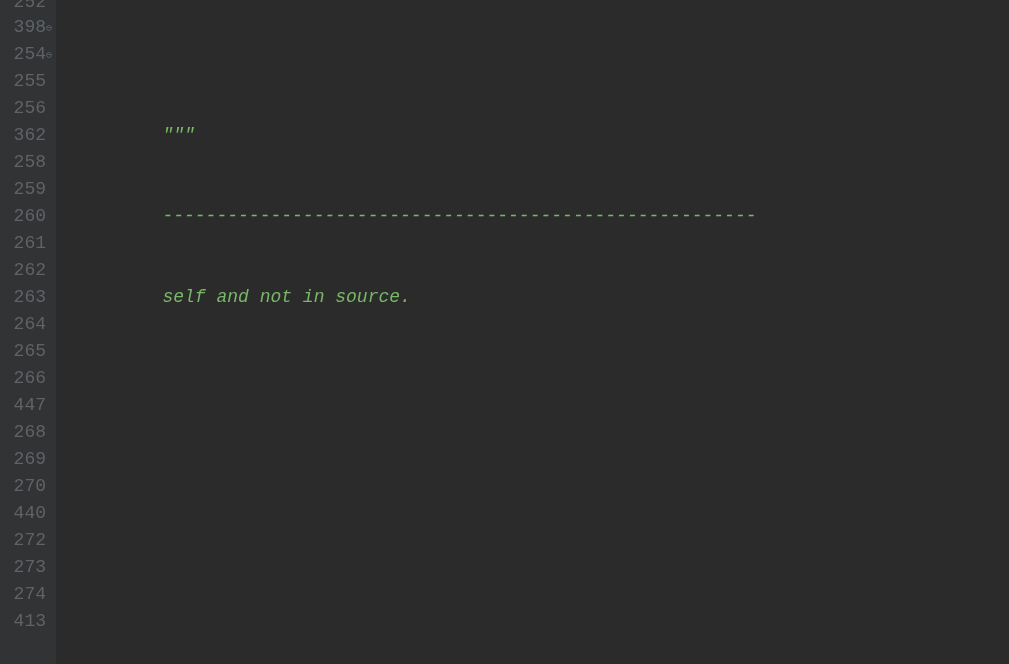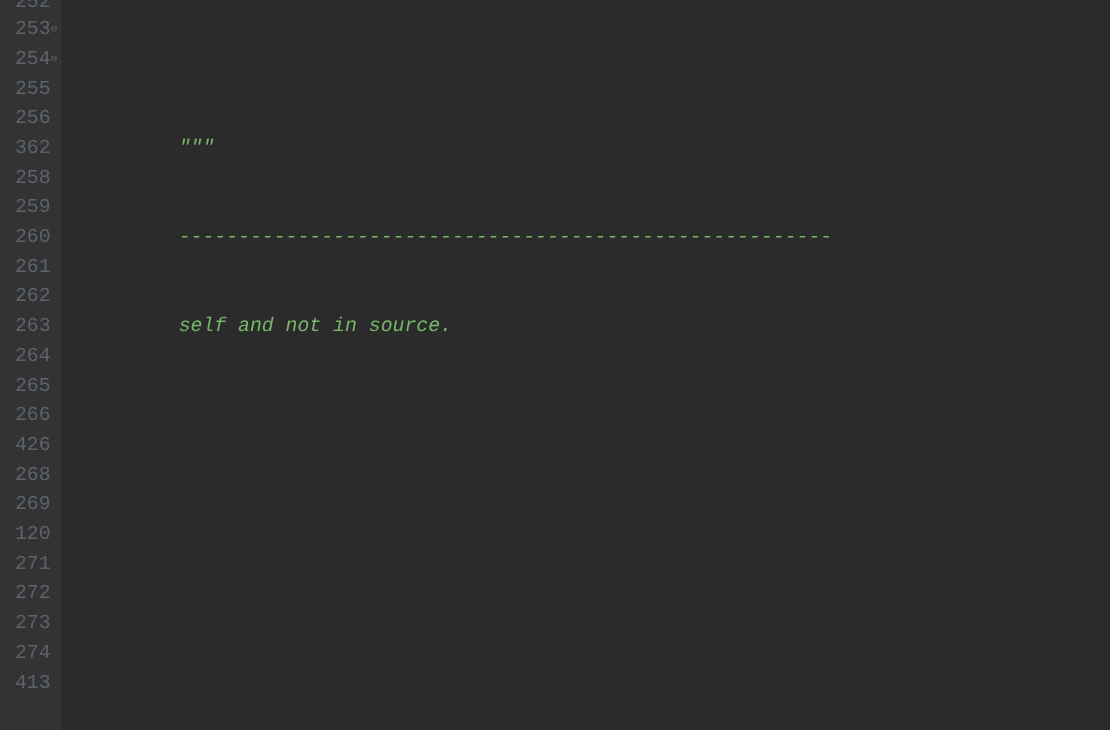--- a/index.html
+++ b/index.html
@@ -63,39 +63,39 @@
       line-height: 4px;
       overflow: hidden;
     }
   </style>
 </head>
 <body>
 
 <div class="editor">
   <div class="gutter">
     <div class="gutter-line cut-top">252</div>
-    <div class="gutter-line"><span>253</span><span class="fold-icon">⊖</span></div>
+    <div class="gutter-line"><span>398</span><span class="fold-icon">⊖</span></div>
     <div class="gutter-line"><span>254</span><span class="fold-icon">⊖</span></div>
     <div class="gutter-line">255</div>
     <div class="gutter-line">256</div>
     <div class="gutter-line">362</div>
     <div class="gutter-line">258</div>
     <div class="gutter-line">259</div>
     <div class="gutter-line">260</div>
     <div class="gutter-line">261</div>
     <div class="gutter-line">262</div>
     <div class="gutter-line">263</div>
     <div class="gutter-line">264</div>
     <div class="gutter-line">265</div>
     <div class="gutter-line">266</div>
-    <div class="gutter-line">426</div>
+    <div class="gutter-line">447</div>
     <div class="gutter-line">268</div>
     <div class="gutter-line">269</div>
-    <div class="gutter-line">120</div>
-    <div class="gutter-line">271</div>
+    <div class="gutter-line">270</div>
+    <div class="gutter-line">440</div>
     <div class="gutter-line">272</div>
     <div class="gutter-line">273</div>
     <div class="gutter-line">274</div>
     <div class="gutter-line">413</div>
   </div>
   <div class="code-area">
     <div class="code-line cut-top"></div>
     <div class="code-line docstring">        """</div>
     <div class="code-line docstring">        -------------------------------------------------------</div>
     <div class="code-line docstring">        self and not in source.</div>

